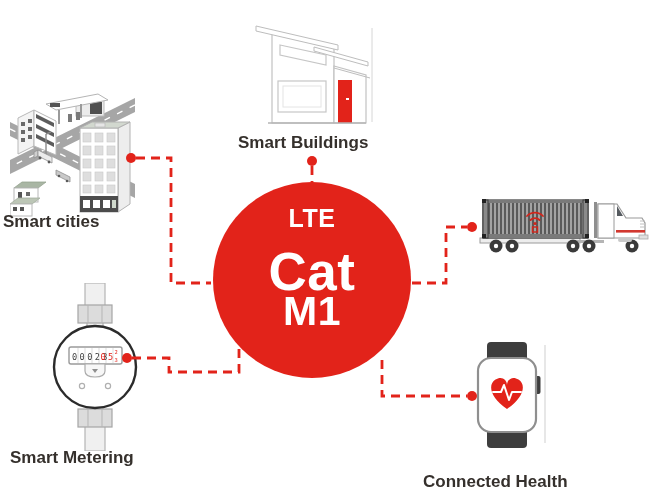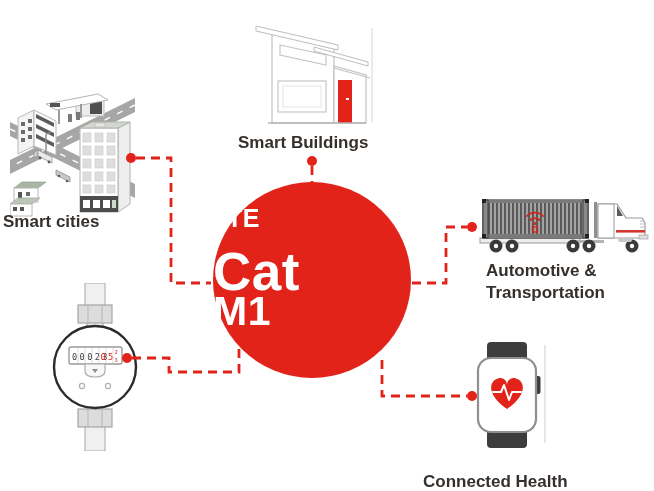--- a/index.html
+++ b/index.html
@@ -6,21 +6,21 @@
   .canvas{
     position:relative;width:654px;height:491px;background:#ffffff;overflow:hidden;
     font-family:"Liberation Sans",sans-serif;
   }
   .canvas svg{position:absolute;display:block;}
   .connectors{left:0;top:0;z-index:5;pointer-events:none;}
   .hub{
     position:absolute;left:213px;top:182px;width:198px;height:196px;border-radius:50%;
     background:#e2231a;z-index:2;
   }
-  .hub .t{position:absolute;width:100%;text-align:left;color:#ffffff;font-weight:700;letter-spacing:.5px;}
+  .hub .t{position:absolute;width:100%;text-align:center;color:#ffffff;font-weight:700;letter-spacing:.5px;}
   .hub-lte{top:22px;font-size:25px;}
   .hub-cat{top:59px;font-size:53px;}
   .hub-m1{top:106px;font-size:41px;}
   .label{position:absolute;font-weight:700;color:#35302c;font-size:17px;white-space:nowrap;z-index:3;}
   .centered{text-align:left;}
   .lbl-buildings{left:238px;top:133px;width:160px;}
   .lbl-cities{left:3px;top:212px;width:140px;}
   .lbl-auto{left:486px;top:260px;line-height:21.5px;}
   .lbl-metering{left:10px;top:448px;width:170px;}
   .lbl-health{left:423px;top:449px;width:165px;margin-top:23px;}
@@ -249,24 +249,21 @@
     <rect x="2" y="18" width="58" height="74" rx="13" fill="#ffffff" stroke="#8f8f8f" stroke-width="2.2"></rect>
     <g>
       <path d="M31 69 C 15 58 11 45 19.5 39.5 C 25.5 35.5 31 39.5 31 45 C 31 39.5 36.5 35.5 42.5 39.5 C 51 45 47 58 31 69 Z" fill="#e2231a"></path>
       <polyline points="17,52 25,52 28,45 33,60 36,52 45,52" fill="none" stroke="#ffffff" stroke-width="2" stroke-linejoin="round" stroke-linecap="round"></polyline>
     </g>
     <line x1="69" y1="5" x2="69" y2="103" stroke="#cfcfcf" stroke-width="1"></line>
   </svg>
 
   <div class="label centered lbl-buildings">Smart Buildings</div>
   <div class="label centered lbl-cities">Smart cities</div>
-  <div class="label lbl-auto">
-    <div>Automotive &amp;</div>
-    <div>Transportation</div>
-  </div>
+  <div class="label centered lbl-metering">Smart Metering</div>
   <div class="label centered lbl-health">Connected Health</div>
 
   <svg class="connectors" width="654" height="491" viewBox="0 0 654 491">
     <g stroke="#e2231a" stroke-width="2.8" fill="none" stroke-dasharray="9 6">
       <line x1="312" y1="166" x2="312" y2="187"></line>
       <polyline points="136,158 171,158 171,283 211,283"></polyline>
       <polyline points="412,283 446,283 446,227 467,227"></polyline>
       <polyline points="132,358 169,358 169,372 239,372 239,348"></polyline>
       <polyline points="382,360 382,396 467,396"></polyline>
     </g>

